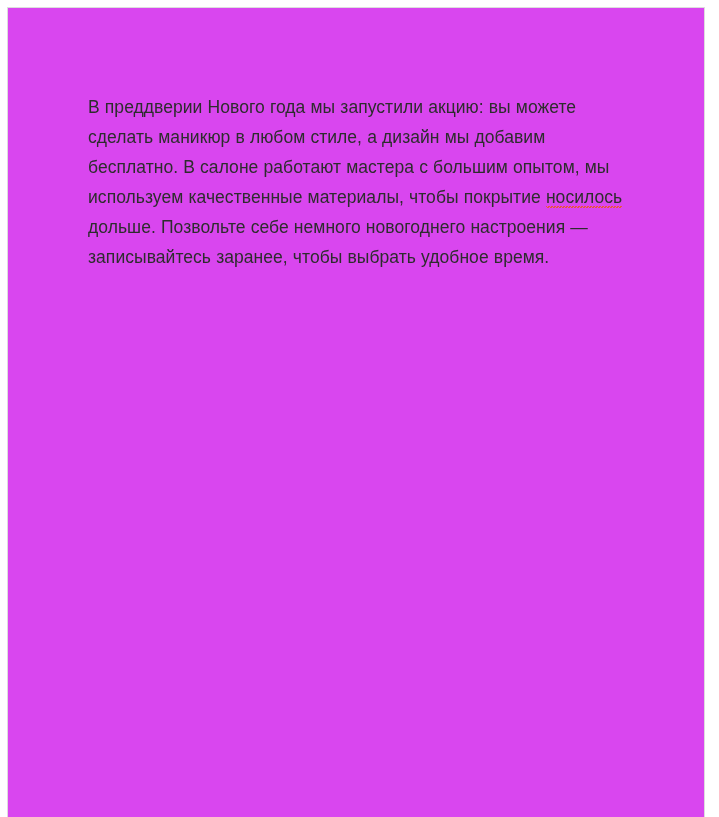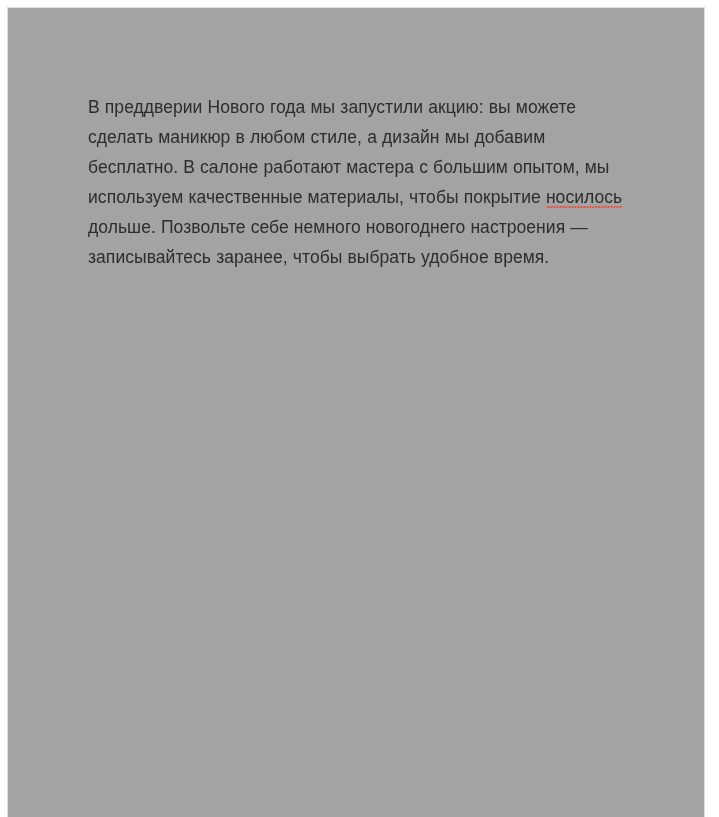--- a/index.html
+++ b/index.html
@@ -15,21 +15,21 @@
     font-family: "Liberation Sans", sans-serif;
   }
 
   
   .page-sheet {
     position: absolute;
     left: 7px;
     top: 7px;
     width: 698px;           
     height: 811px;          
-    background: #a3a3a3;
+    background: #d946ef;
     border-left: 1px solid #dddddd;
     border-right: 1px solid #dddddd;
     border-top: 1px solid #dddddd;
     border-bottom: none;
     box-sizing: border-box;
   }
 
   .page-body {
     position: absolute;
     left: 80px;             

